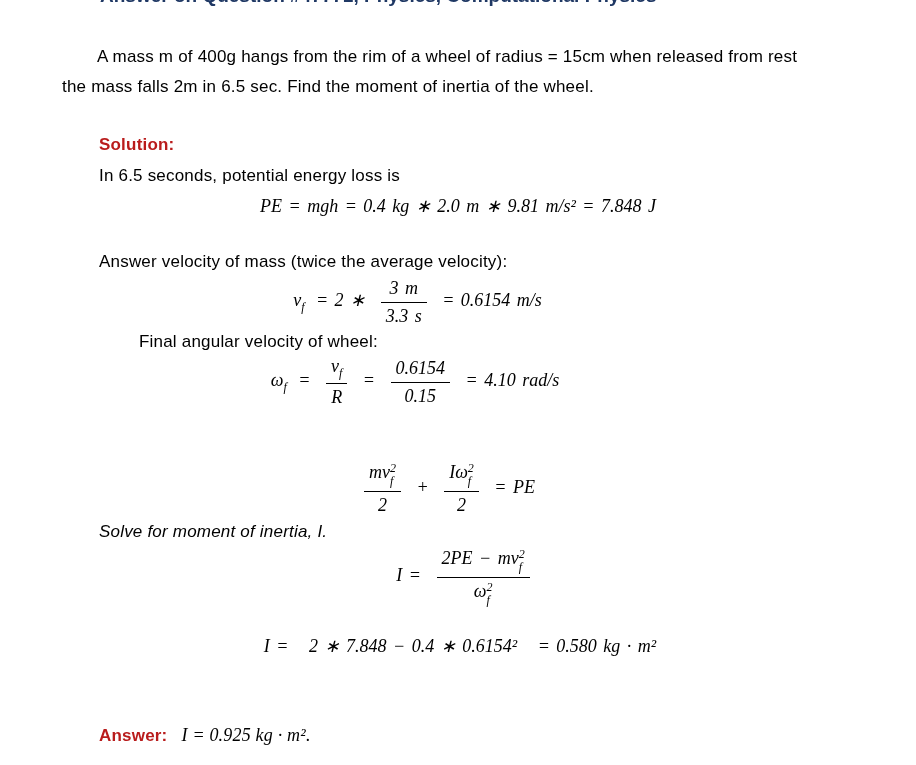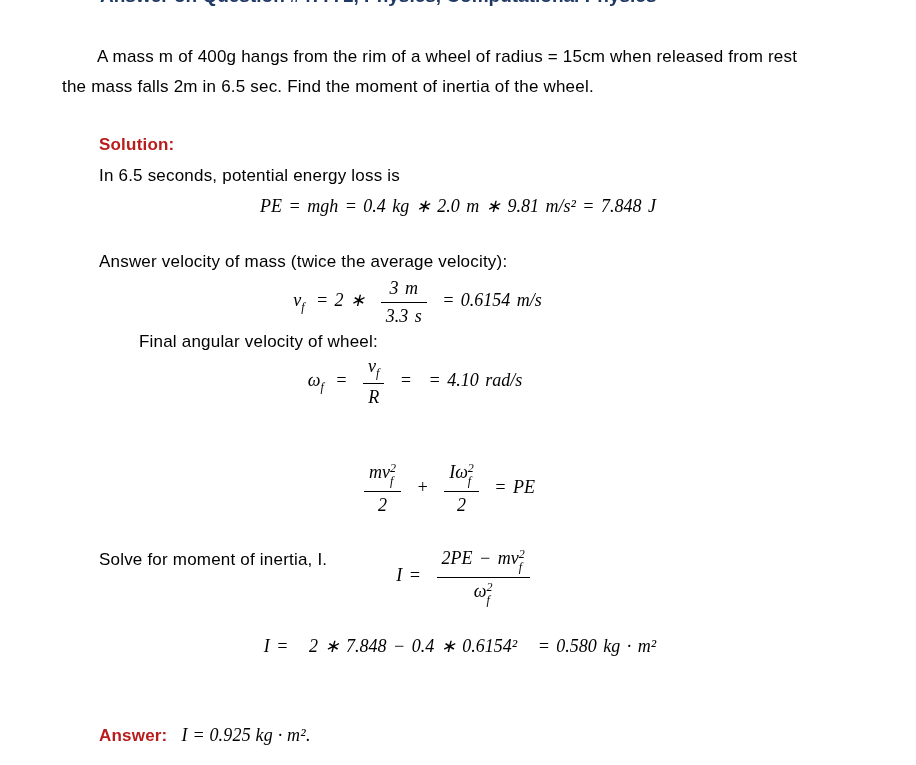--- a/index.html
+++ b/index.html
@@ -105,38 +105,42 @@
 
   <div class="text" style="left:99px; top:332px;margin-left:40px;">Final angular velocity of wheel:</div>
   <div class="eq" style="left:0; top:356px; width:835px;">
     <span>ω</span><sub>f</sub>
     <span class="sp">=</span>
     <span class="frac">
       <span class="num"><span>v</span><sub>f</sub></span>
       <span class="den">R</span>
     </span>
     <span class="sp">=</span>
+    <span class="frac">
+      <span class="num">0.6154</span>
+      <span class="den">0.15</span>
+    </span>
     <span class="sp">= 4.10 rad/s</span>
   </div>
 
 
   <div class="eq" style="left:0; top:462px; width:900px;">
     <span class="frac">
       <span class="num"><span>mv</span><span class="ss"><span>2</span><span>f</span></span></span>
       <span class="den">2</span>
     </span>
     <span class="sp">+</span>
     <span class="frac">
       <span class="num"><span>Iω</span><span class="ss"><span>2</span><span>f</span></span></span>
       <span class="den">2</span>
     </span>
     <span class="sp">= PE</span>
   </div>
 
-  <div class="text" style="left:99px; top:550px;">Solve for moment of inertia, I.</div>
+  <div class="text" style="left:99px; top:522px;font-style:italic;">Solve for moment of inertia, I.</div>
 
   <div class="eq" style="left:0; top:548px; width:925px;">
     <span class="sp">I =</span>
     <span class="frac">
       <span class="num"><span>2PE − mv</span><span class="ss"><span>2</span><span>f</span></span></span>
       <span class="den"><span>ω</span><span class="ss"><span>2</span><span>f</span></span></span>
     </span>
   </div>
 
   <div class="eq" style="left:0; top:636px; width:920px;">

